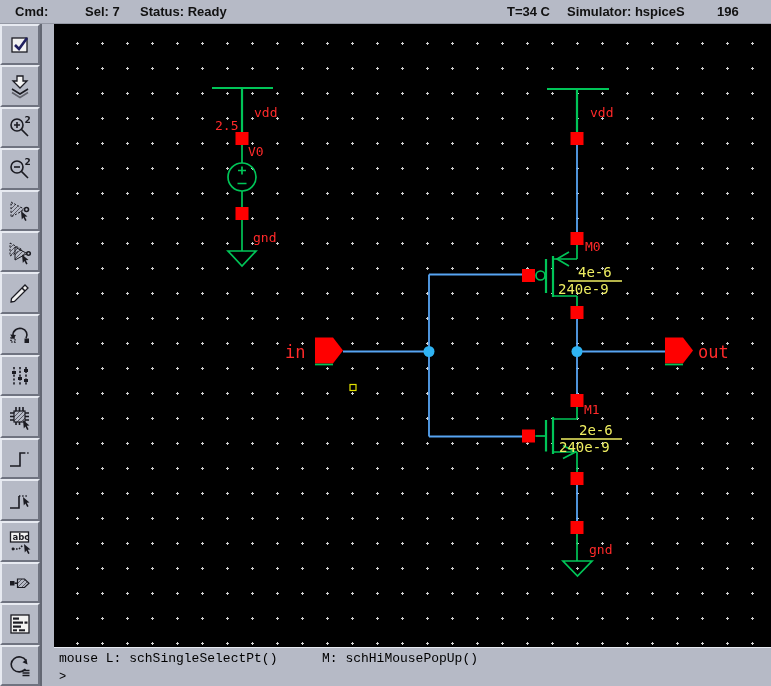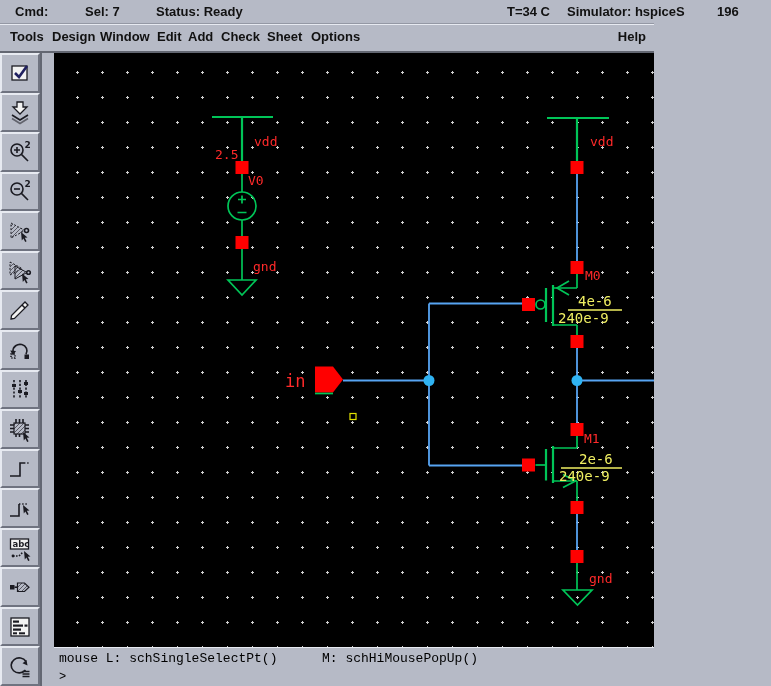--- a/index.html
+++ b/index.html
@@ -1,17 +1,17 @@
 <!DOCTYPE html>
 <html><head>
 <meta charset="utf-8">
 <style>
   html,body{margin:0;padding:0;}
   body{width:771px;height:686px;background:#b6bac6;font-family:"Liberation Sans",sans-serif;overflow:hidden;}
-  .window{width:654px;height:686px;display:flex;flex-direction:column;}
+  .window{width:771px;height:686px;display:flex;flex-direction:column;}
 
   
   .titlebar{position:relative;height:23px;flex:0 0 23px;background:#b6bac6;border-bottom:1px solid #9498a4;}
   .titlebar span{position:absolute;top:4px;font-size:13px;font-weight:bold;color:#111;white-space:pre;}
 
   
   .menubar{position:relative;height:26px;flex:0 0 26px;background:#b6bac6;
            border-top:1px solid #e7eaf1;border-bottom:2px solid #636772;}
   .menubar span{position:absolute;top:4px;font-size:13px;font-weight:bold;color:#111;cursor:default;}
 
@@ -65,37 +65,26 @@
     </pattern>
     <path id="cursor" d="M0,0 L6.5,5.5 L3.8,5.8 L5.6,9.3 L4.2,10.1 L2.4,6.6 L0.8,8.4 Z" fill="#1b1b22"></path>
   </defs>
 </svg>
 
 <div class="window">
 
   <div class="titlebar">
     <span style="left:15px">Cmd:</span>
     <span style="left:85px">Sel: 7</span>
-    <span style="left:156px">Status: Ready</span>
+    <span style="left:140px">Status: Ready</span>
     <span style="left:507px">T=34 C</span>
     <span style="left:567px">Simulator: hspiceS</span>
     <span style="left:717px">196</span>
   </div>
 
-  <div class="menubar">
-    <span style="left:10px">Tools</span>
-    <span style="left:52px">Design</span>
-    <span style="left:100px">Window</span>
-    <span style="left:157px">Edit</span>
-    <span style="left:188px">Add</span>
-    <span style="left:221px">Check</span>
-    <span style="left:267px">Sheet</span>
-    <span style="left:311px">Options</span>
-    <span style="right:8px;left:auto">Help</span>
-  </div>
 
   <div class="main">
 
     <div class="toolbar">
 
       <button class="tool">
         <svg width="26" height="26" viewBox="0 0 26 26">
           <rect class="icw" x="5" y="6" width="15" height="14"></rect>
           <path d="M8,13 l4,4 8,-11" stroke="#202060" stroke-width="2.6" fill="none"></path>
         </svg>

